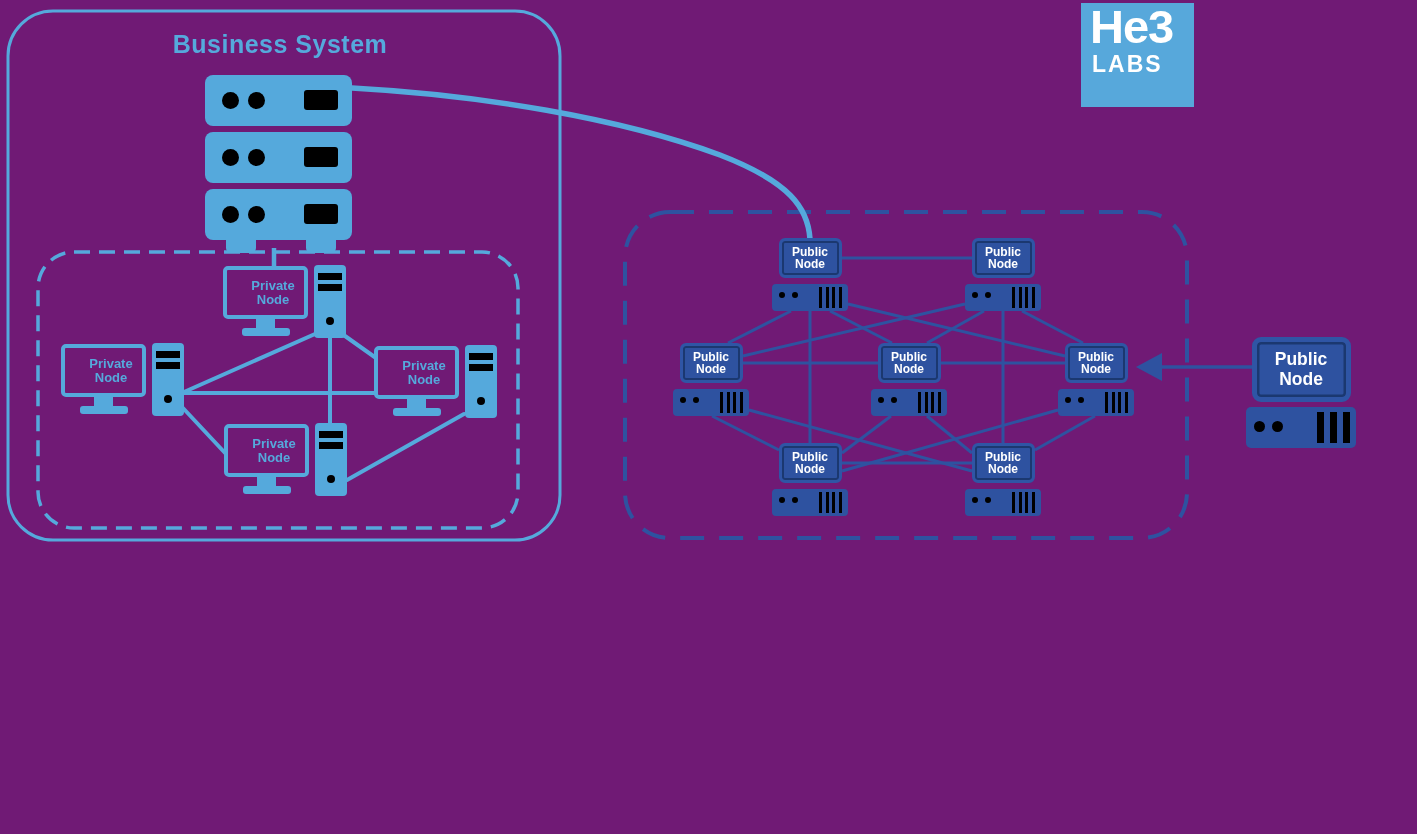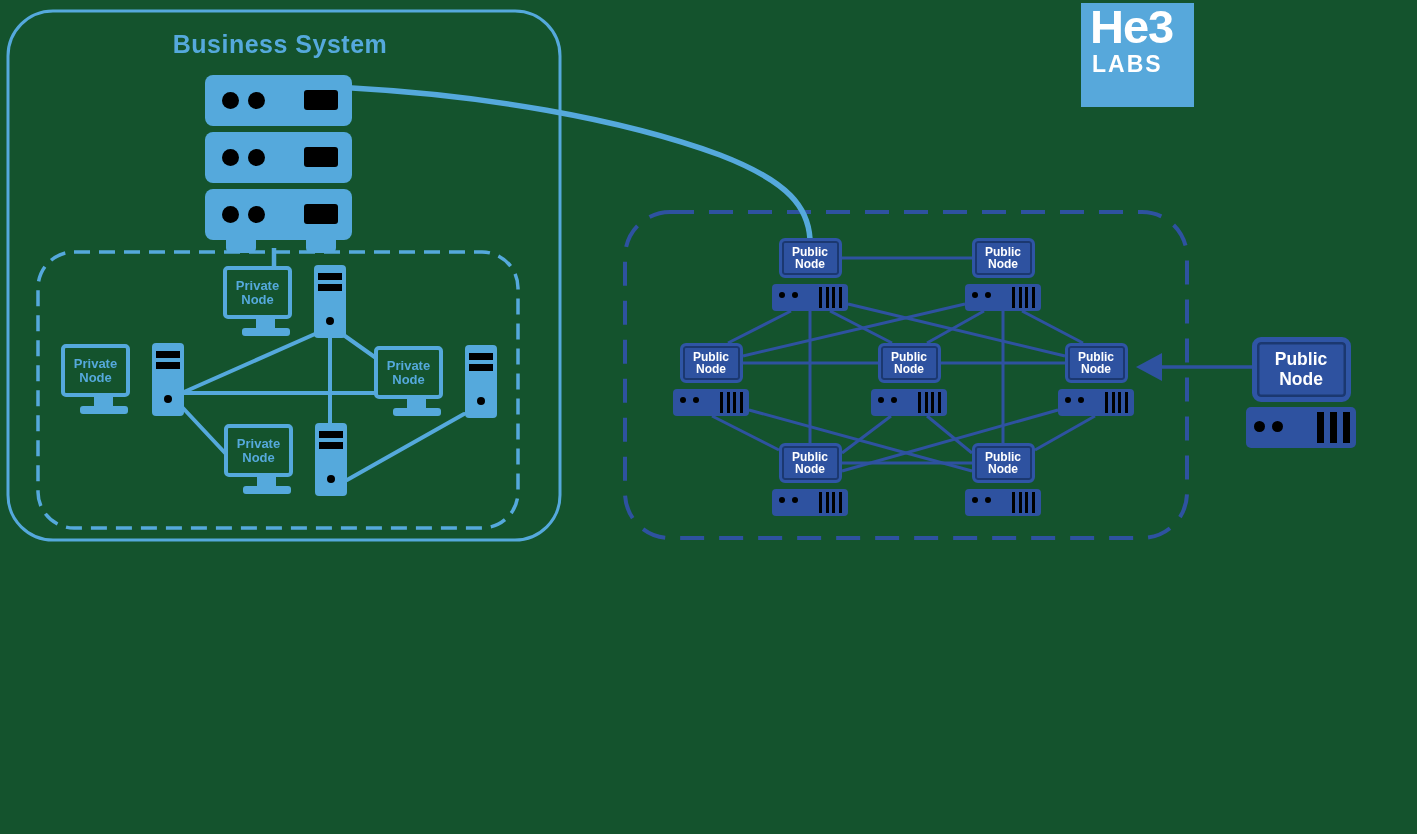--- a/index.html
+++ b/index.html
@@ -1,35 +1,35 @@
 <!DOCTYPE html>
 <html><head>
 <meta charset="utf-8">
 <style>
   html,body{margin:0;padding:0;background:#000;}
-  #canvas{position:relative;width:1417px;height:834px;background:#14532d;overflow:hidden;
+  #canvas{position:relative;width:1417px;height:834px;background:#701a75;overflow:hidden;
           font-family:"Liberation Sans","DejaVu Sans",sans-serif;}
   #lines{position:absolute;left:0;top:0;width:1417px;height:834px;}
 
   
   .bs-title{position:absolute;left:150px;top:30px;width:260px;text-align:center;
             font-size:25px;font-weight:bold;letter-spacing:.5px;color:#55A9DC;}
 
   .stack{position:absolute;left:205px;top:75px;width:147px;height:180px;}
   .unit{position:relative;width:147px;height:51px;margin-bottom:6px;background:#55A9DC;border-radius:8px;}
   .unit i{position:absolute;display:block;background:#000;}
   .unit .led1{left:17px;top:17px;width:17px;height:17px;border-radius:50%;}
   .unit .led2{left:43px;top:17px;width:17px;height:17px;border-radius:50%;}
   .unit .bay{right:14px;top:15px;width:34px;height:20px;border-radius:3px;}
   .foot{position:absolute;top:165px;width:30px;height:13px;background:#55A9DC;border-radius:0 0 5px 5px;}
   .foot.f1{left:21px;} .foot.f2{left:101px;}
 
   
   .cnode{position:absolute;width:130px;height:75px;}
-  .monitor{position:absolute;left:0;top:0;width:69px;height:53px;border:4px solid #55A9DC;
+  .monitor{position:absolute;left:0;top:0;width:85px;height:53px;border:4px solid #55A9DC;
            border-radius:5px;box-sizing:border-box;display:flex;align-items:center;justify-content:flex-end;}
   .mlabel{width:62px;text-align:center;font-size:13px;line-height:13.5px;font-weight:bold;color:#55A9DC;}
   .neck{position:absolute;left:33px;top:53px;width:19px;height:9px;background:#55A9DC;}
   .mbase{position:absolute;left:19px;top:62px;width:48px;height:8px;background:#55A9DC;border-radius:3px;}
   .tower{position:absolute;left:91px;top:-1px;width:32px;height:73px;background:#55A9DC;border-radius:4px;}
   .tower i{position:absolute;display:block;background:#000;}
   .tower .s1{left:4px;top:8px;width:24px;height:7px;}
   .tower .s2{left:4px;top:19px;width:24px;height:7px;}
   .tower .pw{left:12px;top:52px;width:8px;height:8px;border-radius:50%;}
 

